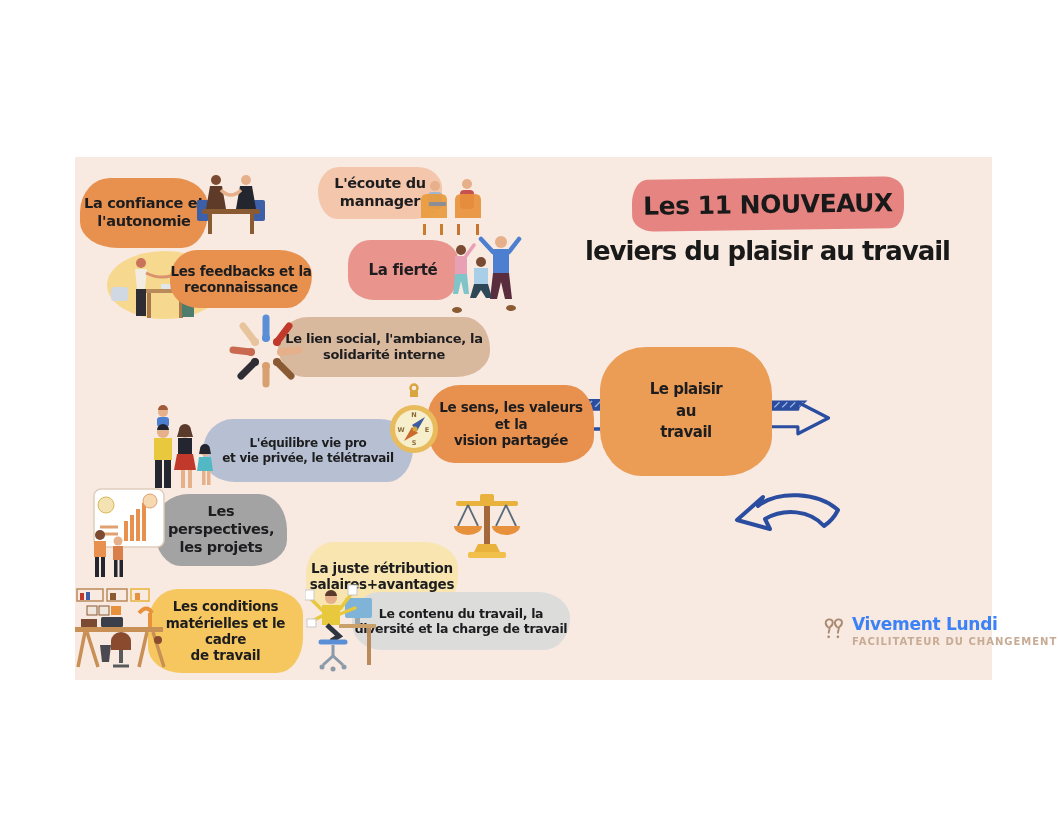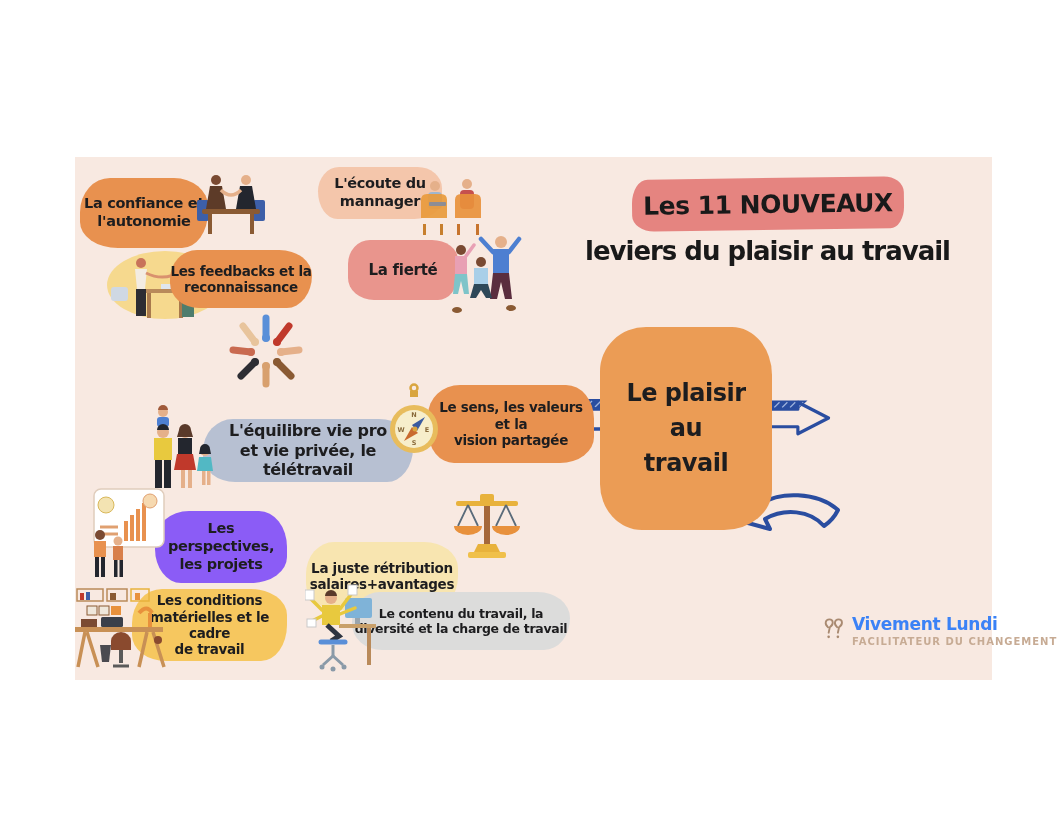--- a/index.html
+++ b/index.html
@@ -10,30 +10,30 @@
   .lever{position:absolute;display:flex;align-items:center;justify-content:center;
          text-align:center;color:#1d1d1f;font-weight:700;z-index:2;
          line-height:1.22;letter-spacing:-0.3px;}
   .lever .lbl{white-space:pre-line;}
   .lv0{left:80px;top:178px;width:128px;height:70px;font-size:14.5px;border-radius:30px 34px 26px 38px/34px 28px 36px 26px;}
   .lv1{left:318px;top:167px;width:124px;height:52px;font-size:14.5px;border-radius:26px 30px 34px 24px/30px 26px 24px 34px;}
   .lv2{left:170px;top:250px;width:142px;height:58px;font-size:13.5px;border-radius:28px 34px 26px 30px/30px 26px 34px 26px;}
   .lv3{left:348px;top:240px;width:110px;height:60px;font-size:15px;border-radius:22px 26px 20px 26px/24px 20px 26px 22px;}
   .lv4{left:278px;top:317px;width:212px;height:60px;font-size:13px;border-radius:30px 26px 34px 26px/28px 32px 26px 32px;}
   .lv5{left:428px;top:385px;width:166px;height:78px;font-size:13.5px;border-radius:32px 28px 34px 26px/30px 34px 26px 32px;}
-  .lv6{left:203px;top:419px;width:210px;height:63px;font-size:16px;border-radius:30px 34px 26px 32px/32px 26px 34px 26px;}
+  .lv6{left:203px;top:419px;width:210px;height:63px;font-size:12px;border-radius:30px 34px 26px 32px/32px 26px 34px 26px;}
   .lv7{left:155px;top:494px;width:132px;height:72px;font-size:14.5px;border-radius:34px 28px 36px 26px/30px 36px 26px 34px;}
   .lv8{left:306px;top:494px;width:152px;height:68px;font-size:13.5px;border-radius:28px 34px 26px 34px/32px 26px 34px 26px;}
-  .lv9{left:132px;top:589px;width:155px;height:72px;font-size:13.5px;border-radius:30px 36px 26px 34px/34px 26px 36px 26px;}
+  .lv9{left:148px;top:589px;width:155px;height:84px;font-size:13.5px;border-radius:30px 36px 26px 34px/34px 26px 36px 26px;}
   .lv10{left:352px;top:592px;width:218px;height:58px;font-size:12.5px;border-radius:28px 32px 26px 30px/30px 26px 32px 26px;}
   
   .node{position:absolute;display:flex;align-items:center;justify-content:center;text-align:center;
         color:#1d1d1f;font-weight:700;z-index:2;letter-spacing:-0.5px;}
   .node .lbl{white-space:pre-line;}
-  .n1{left:600px;top:327px;width:172px;height:203px;font-size:24px;line-height:1.45;border-radius:46px 40px 48px 42px/44px 48px 40px 46px;}
+  .n1{left:600px;top:347px;width:172px;height:129px;font-size:15px;line-height:1.45;border-radius:46px 40px 48px 42px/44px 48px 40px 46px;}
   .n2{left:816px;top:324px;width:176px;height:181px;font-size:21px;line-height:1.35;border-radius:44px 50px 42px 48px/48px 42px 50px 44px;}
   
   .title-hl{position:absolute;left:632px;top:178px;width:272px;height:52px;border-radius:16px 20px 14px 22px/24px 16px 22px 16px;
             transform:rotate(-0.8deg);display:flex;align-items:center;justify-content:center;z-index:2;}
   .title-l1{color:#191919;font-weight:700;font-size:25px;letter-spacing:-0.5px;}
   .title-l2{position:absolute;left:555px;top:236px;width:425px;text-align:center;color:#191919;
             font-weight:700;font-size:26px;letter-spacing:-1px;z-index:2;}
   
   .il{position:absolute;z-index:3;}
   .z1{z-index:1;}
@@ -63,30 +63,34 @@
       <span class="lbl">L'écoute du
 mannager</span>
     </div>
   <div class="lever lv2" style="background-color: rgb(232, 145, 79);">
       <span class="lbl">Les feedbacks et la
 reconnaissance</span>
     </div>
   <div class="lever lv3" style="background-color: rgb(233, 149, 141);">
       <span class="lbl">La fierté</span>
     </div>
+  <div class="lever lv4" style="background-color: rgb(217, 185, 158);">
+      <span class="lbl">Le lien social, l'ambiance, la
+solidarité interne</span>
+    </div>
   <div class="lever lv5" style="background-color: rgb(232, 145, 79);">
       <span class="lbl">Le sens, les valeurs
 et la
 vision partagée</span>
     </div>
   <div class="lever lv6" style="background-color: rgb(183, 192, 210);">
       <span class="lbl">L'équilibre vie pro
 et vie privée, le télétravail</span>
     </div>
-  <div class="lever lv7" style="background-color: #8b5cf6; margin-top: 17px;">
+  <div class="lever lv7" style="background-color: #a3a3a3;">
       <span class="lbl">Les perspectives,
 les projets</span>
     </div>
   <div class="lever lv8" style="background-color: rgb(248, 229, 176); margin-top: 48px;">
       <span class="lbl">La juste rétribution
 salaires+avantages</span>
     </div>
   <div class="lever lv9" style="background-color: rgb(246, 199, 95);">
       <span class="lbl">Les conditions
 matérielles et le cadre

